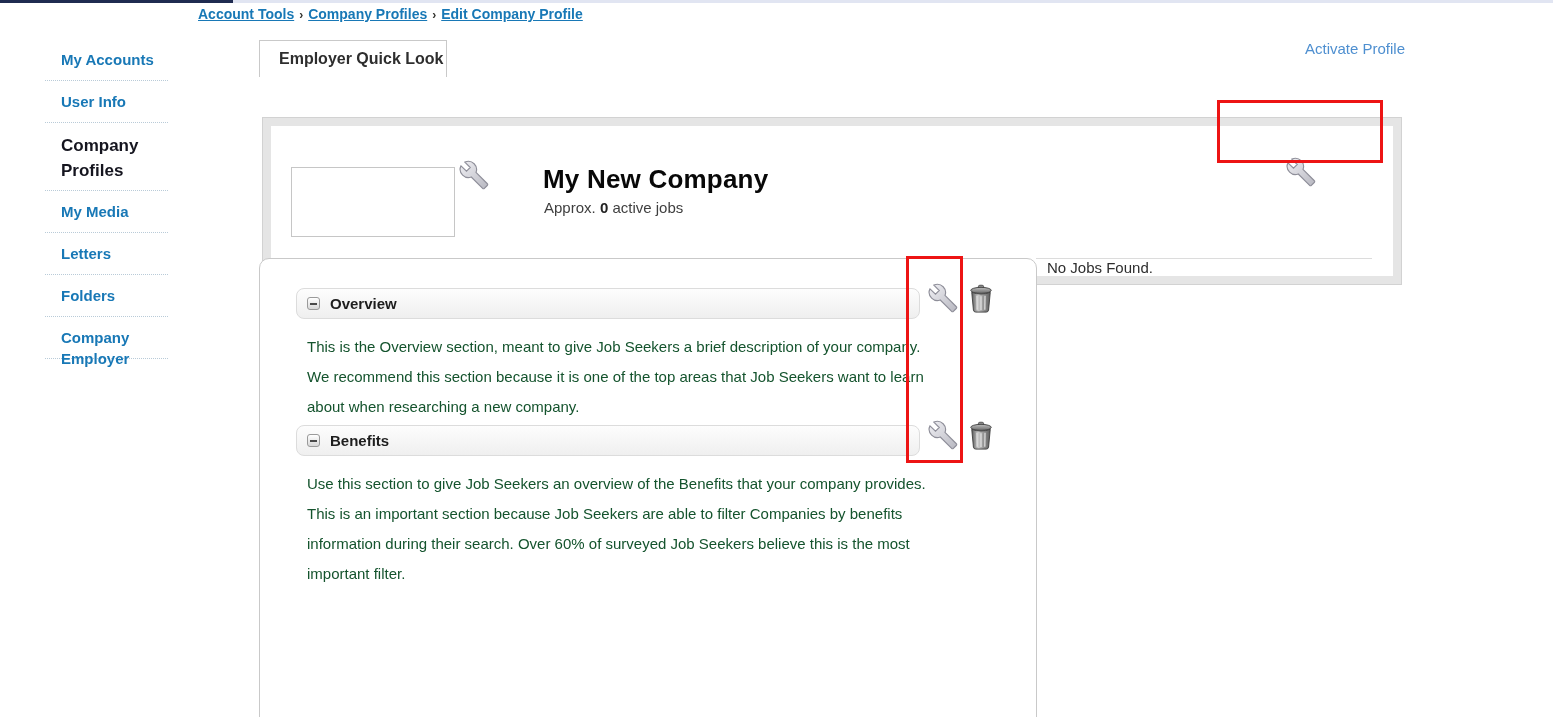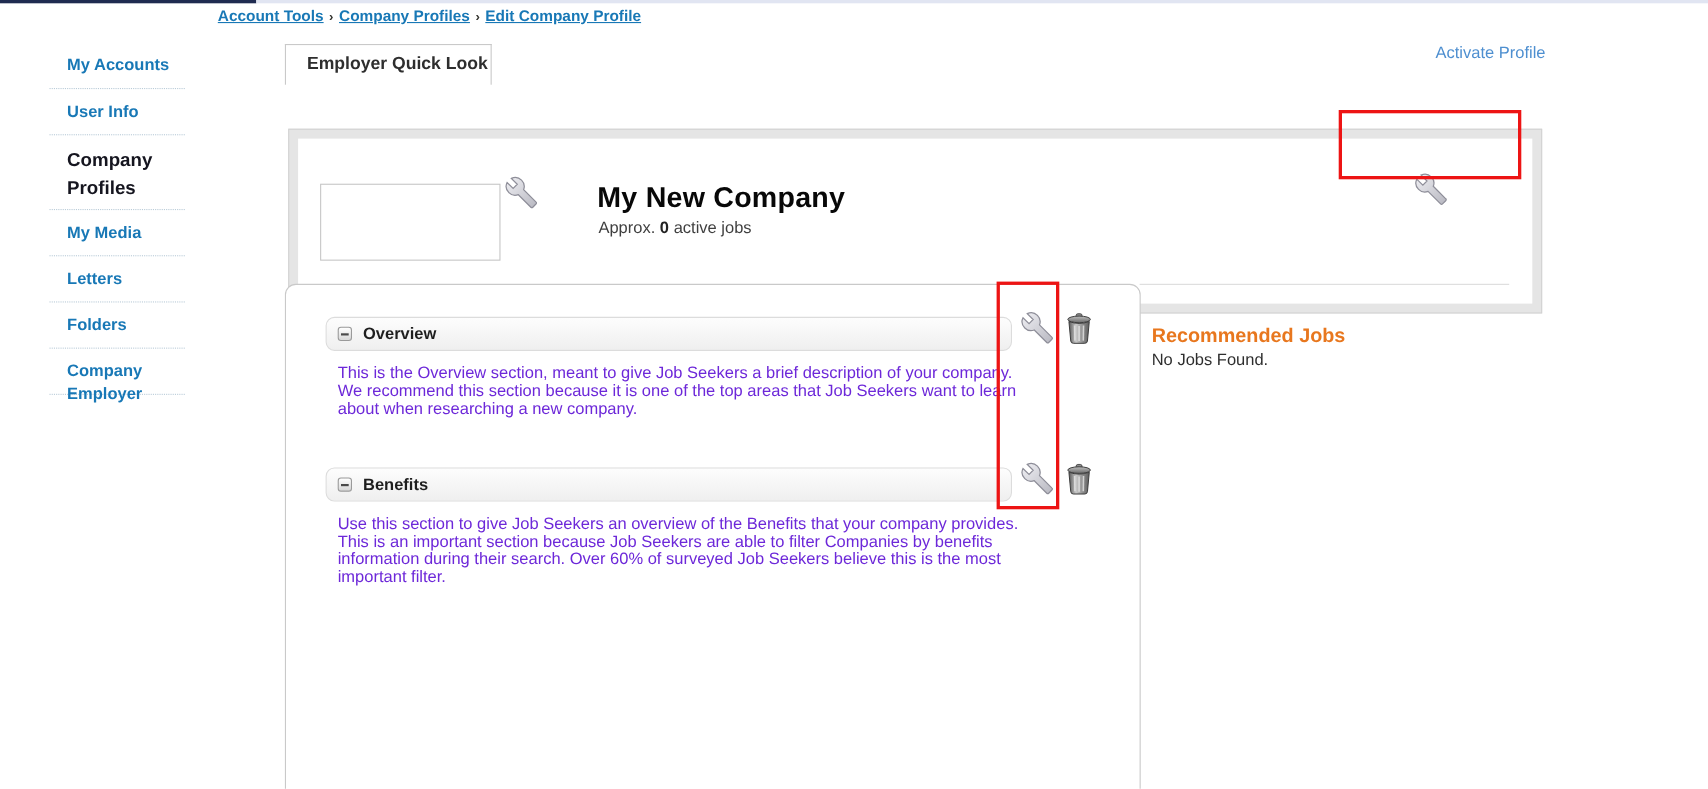--- a/index.html
+++ b/index.html
@@ -86,21 +86,21 @@
   .minus-box {
     position: relative; width: 13px; height: 13px; margin-left: 10px;
     border: 1px solid #9a9a9a; border-radius: 3px;
     background: linear-gradient(#ffffff, #d8d8d8); cursor: pointer; flex: 0 0 auto;
   }
   .minus-box::after {
     content: ""; position: absolute; left: 2px; top: 5px; width: 7px; height: 1.5px; background: #4a4a4a;
   }
   .section-body {
     position: absolute; left: 47px; width: 636px;
-    font-size: 15px; line-height: 16px; color: #6d28d9;
+    font-size: 15px; line-height: 30px; color: #14532d;
   }
 
   
   .recommended {
     position: absolute; left: 1036px; top: 258px; width: 336px;
     border-top: 1px solid #dcdcdc;
   }
   .recommended h2 { margin: 36px 0 3px 11px; font-size: 18px; font-weight: 700; color: #e8771e; }
   .recommended .empty-msg { margin-left: 11px; font-size: 15px; color: #2e2e2e; }
 
@@ -216,18 +216,17 @@
   <button class="icon-btn" style="left:707px; top:162px;">
     <svg class="trash">
         <use href="#icon-trash"></use>
       </svg>
   </button>
   <p class="section-body" style="top:210px;">Use this section to give Job Seekers an overview of the Benefits that your company provides. This is an important section because Job Seekers are able to filter Companies by benefits information during their search. Over 60% of surveyed Job Seekers believe this is the most important filter.</p>
 
 </div>
 
 <div class="recommended">
-  <h2>Recommended Jobs</h2>
   <div class="empty-msg">No Jobs Found.</div>
 </div>
 
 <div class="red-box red-box-1"></div>
 <div class="red-box red-box-2"></div>
 
 </body></html>

